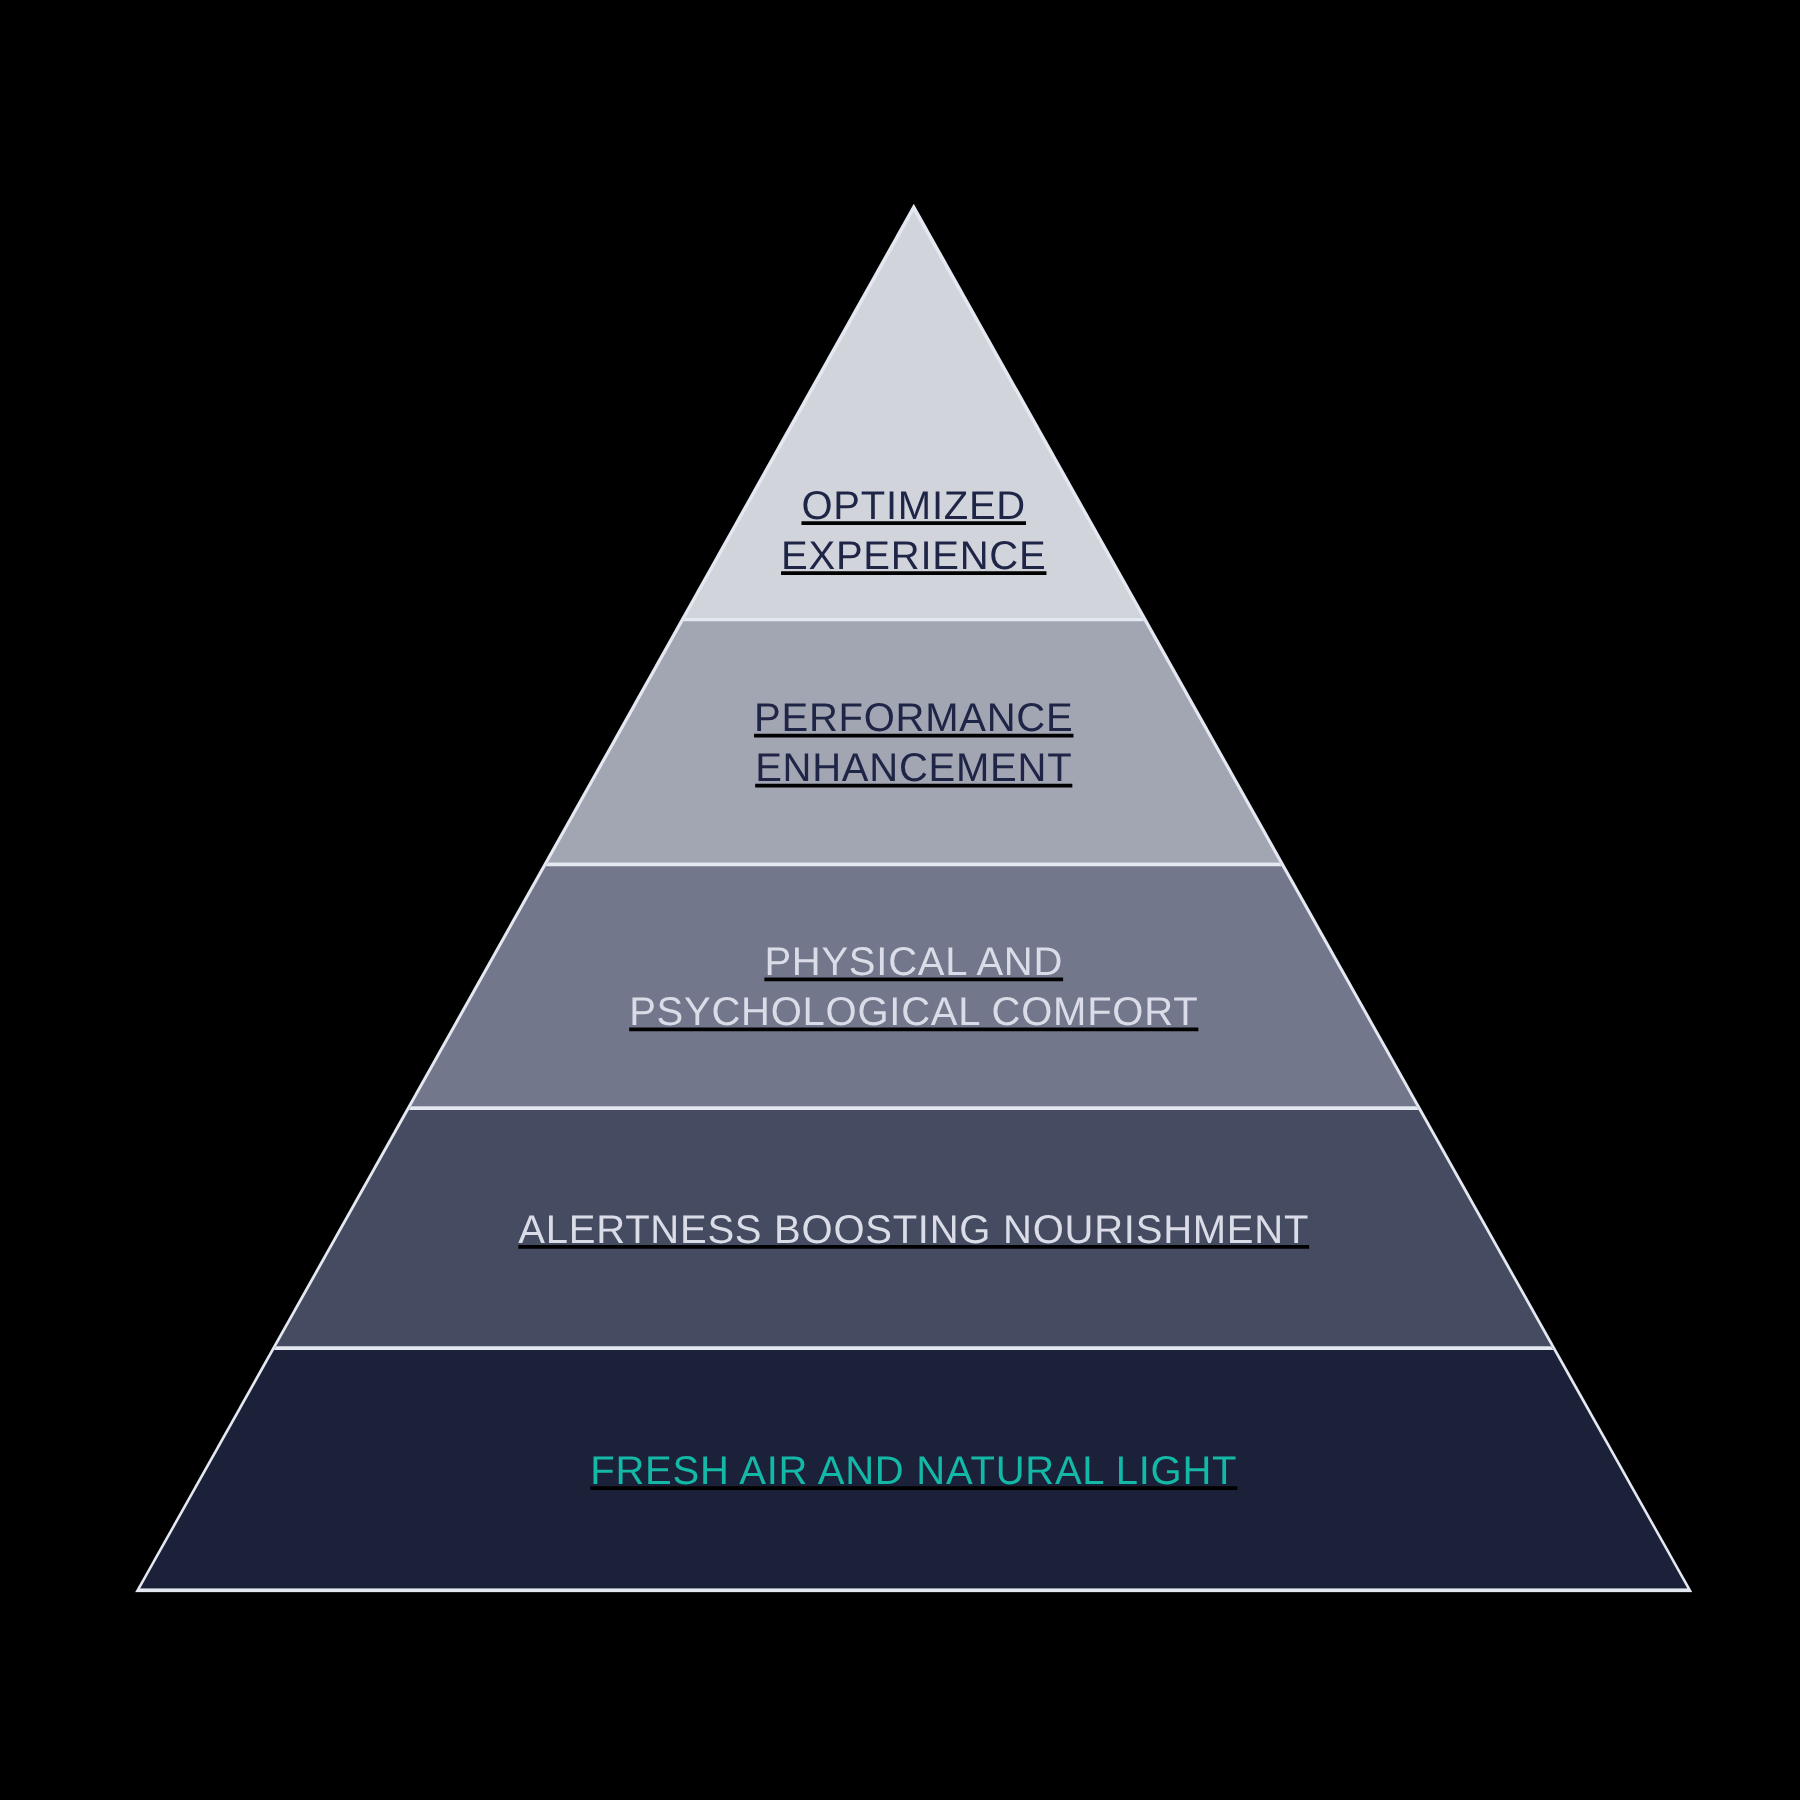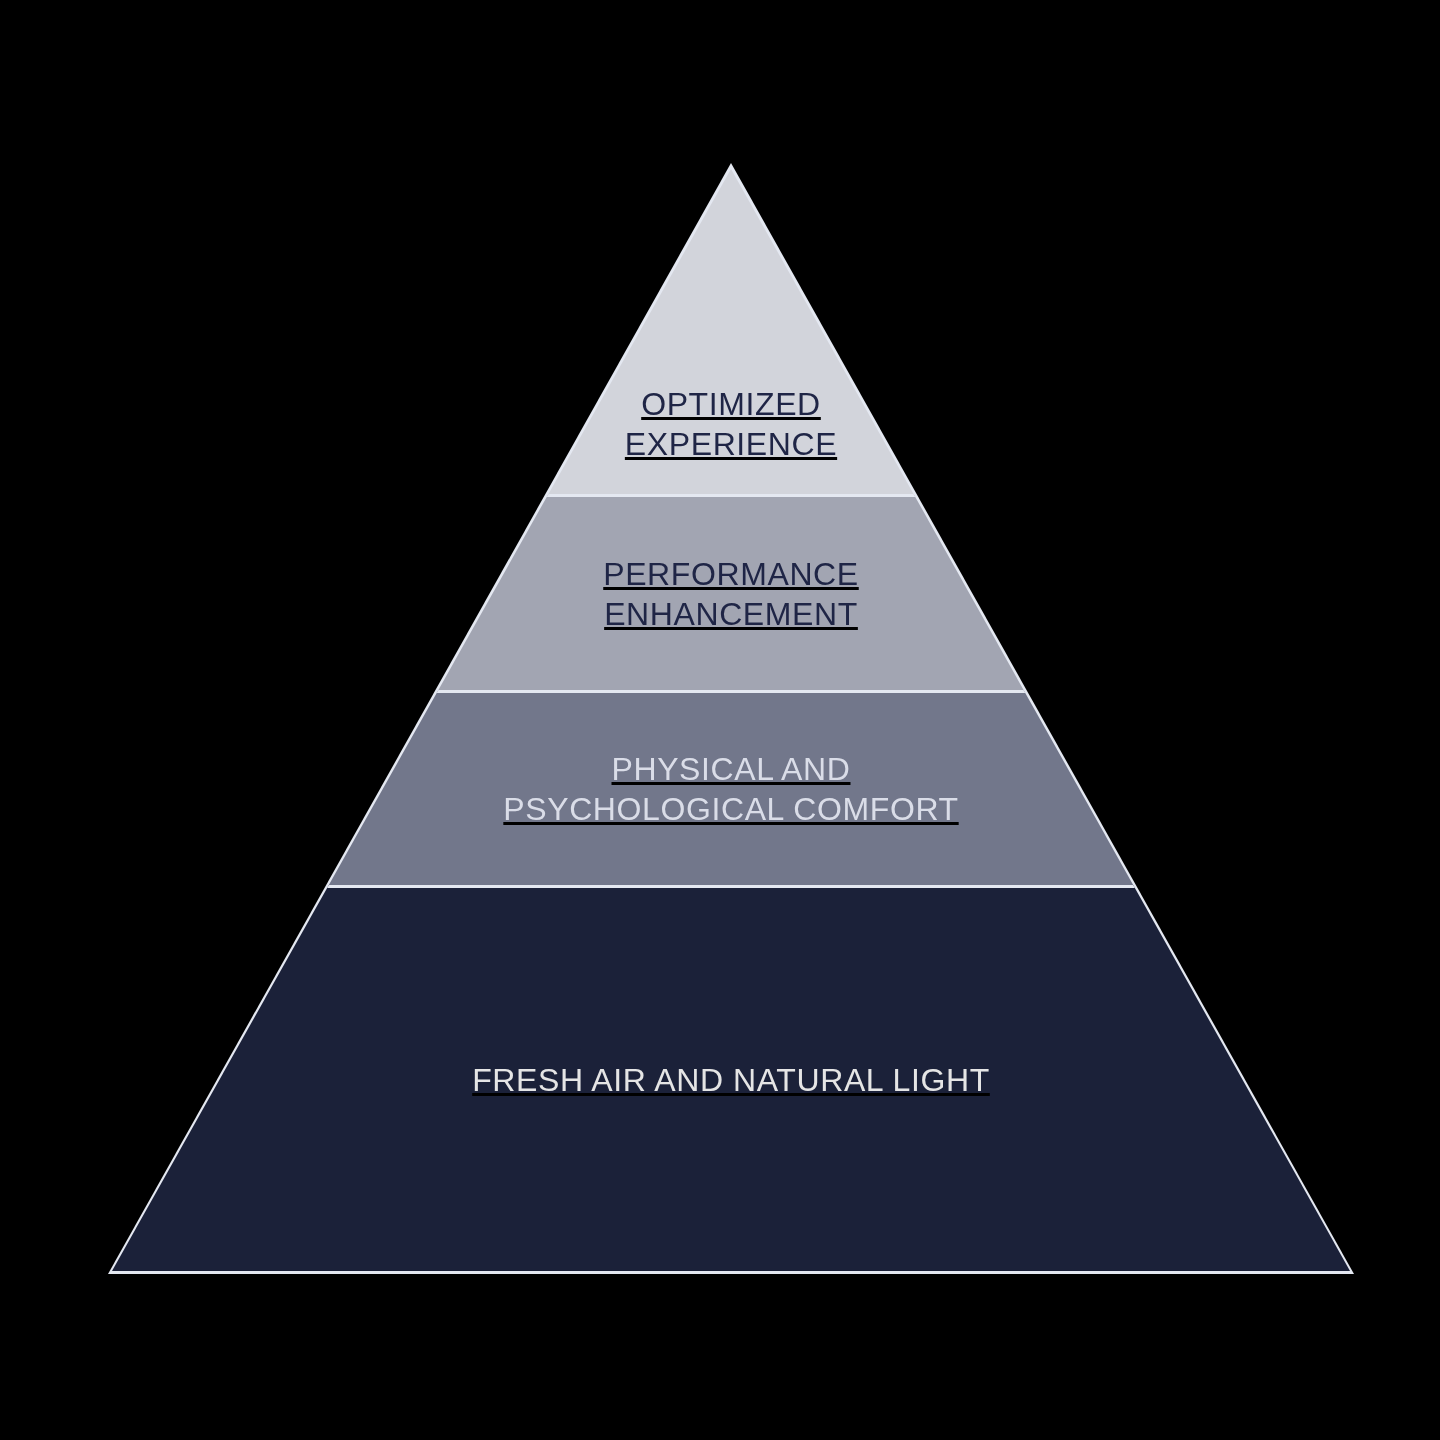--- a/index.html
+++ b/index.html
@@ -85,22 +85,27 @@
         </div>
       </div>
 
       <div class="band band-2" style="background: rgb(114, 119, 139); color: rgb(218, 221, 232);">
         <div class="band-label">
           <span>PHYSICAL AND</span>
           <span>PSYCHOLOGICAL COMFORT</span>
         </div>
       </div>
 
+      <div class="band band-3" style="background: rgb(69, 75, 96); color: rgb(218, 221, 232);">
+        <div class="band-label">
+          <span>ALERTNESS BOOSTING NOURISHMENT</span>
+        </div>
+      </div>
 
-      <div class="band band-4" style="background: rgb(27, 33, 57); color: #e5e5e5;">
+      <div class="band band-4" style="background: rgb(27, 33, 57); color: #14b8a6;">
         <div class="band-label">
           <span>FRESH AIR AND NATURAL LIGHT</span>
         </div>
       </div>
 
     </div>
   </div>
 </div>
 
 </body></html>

